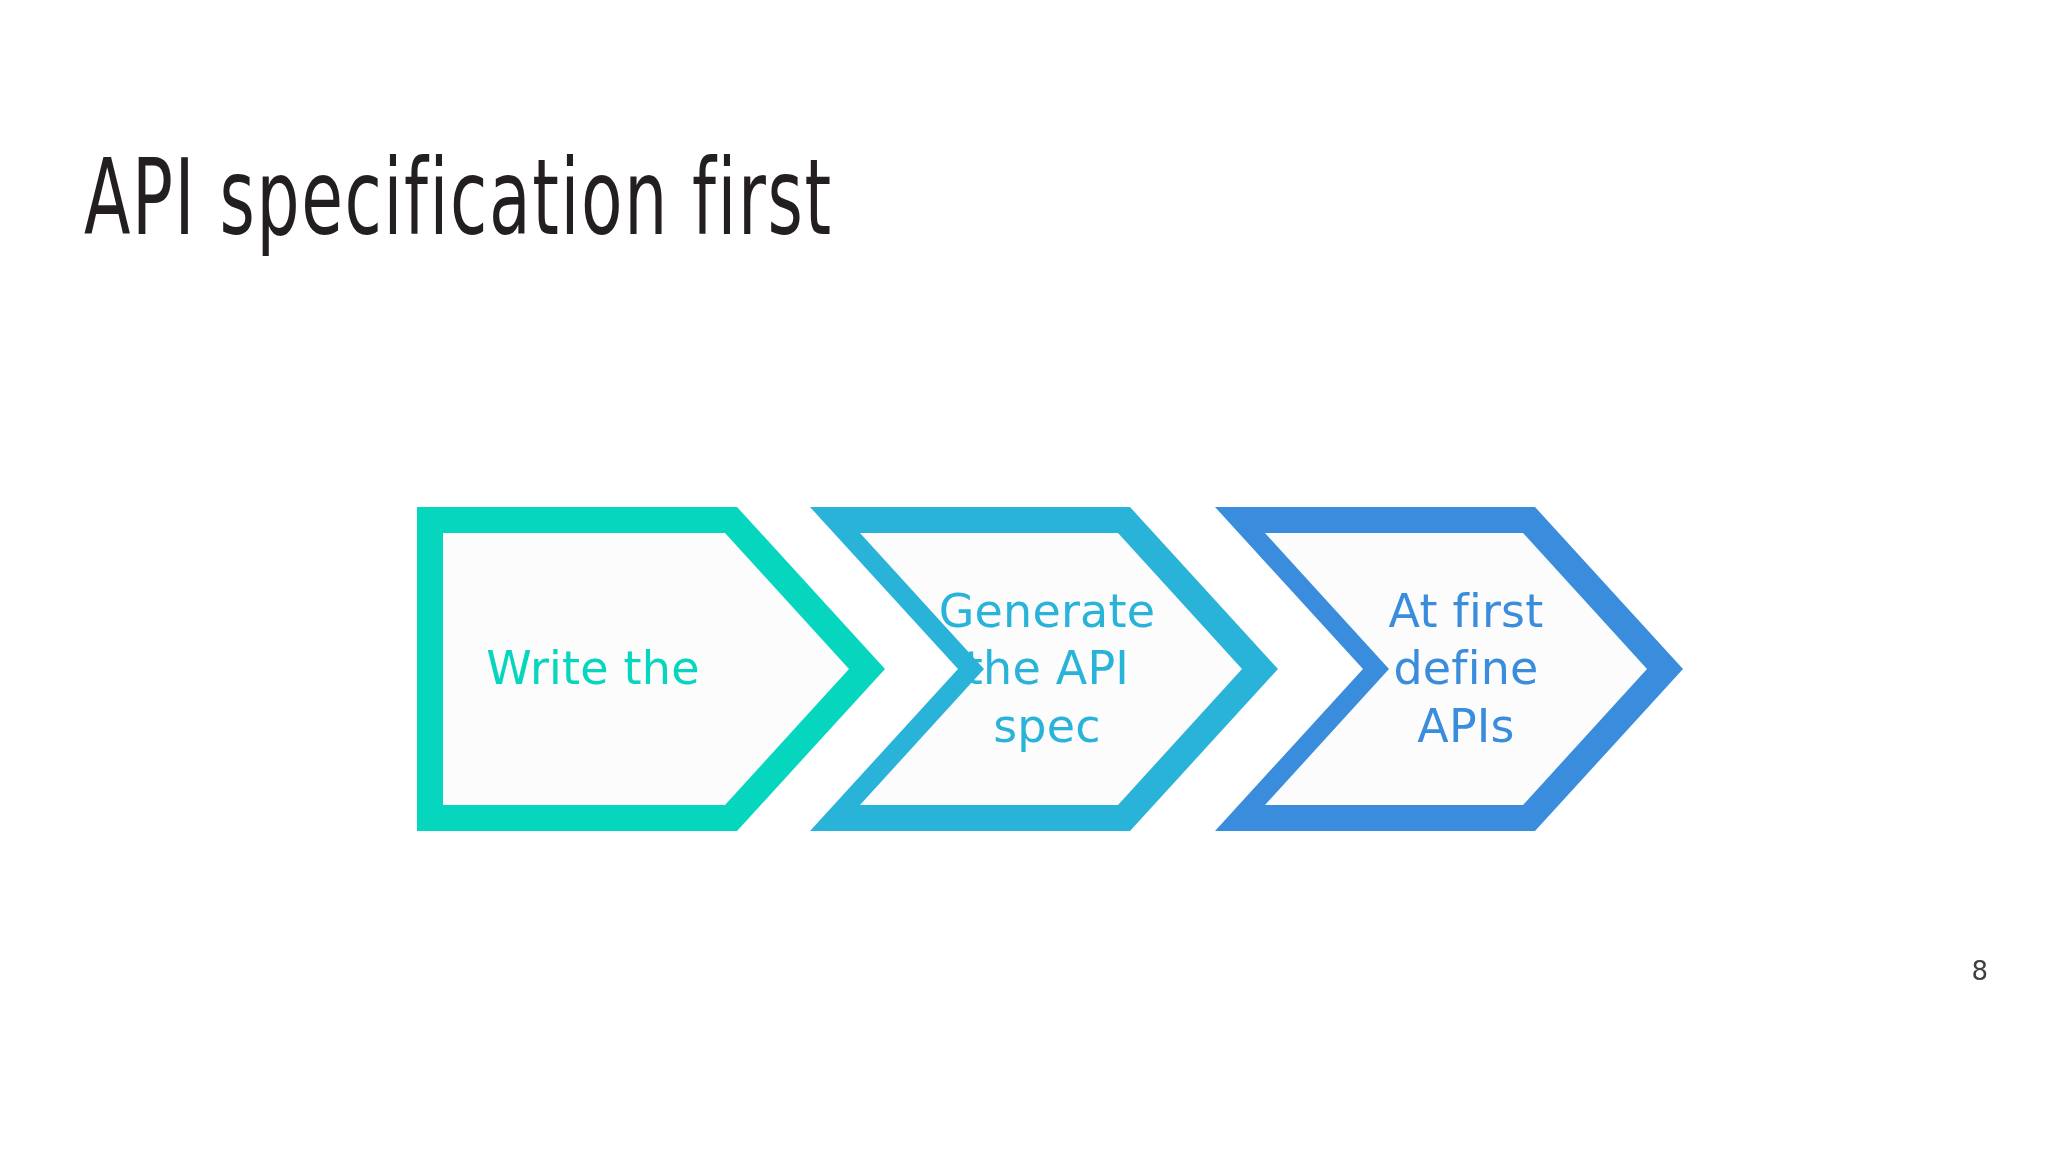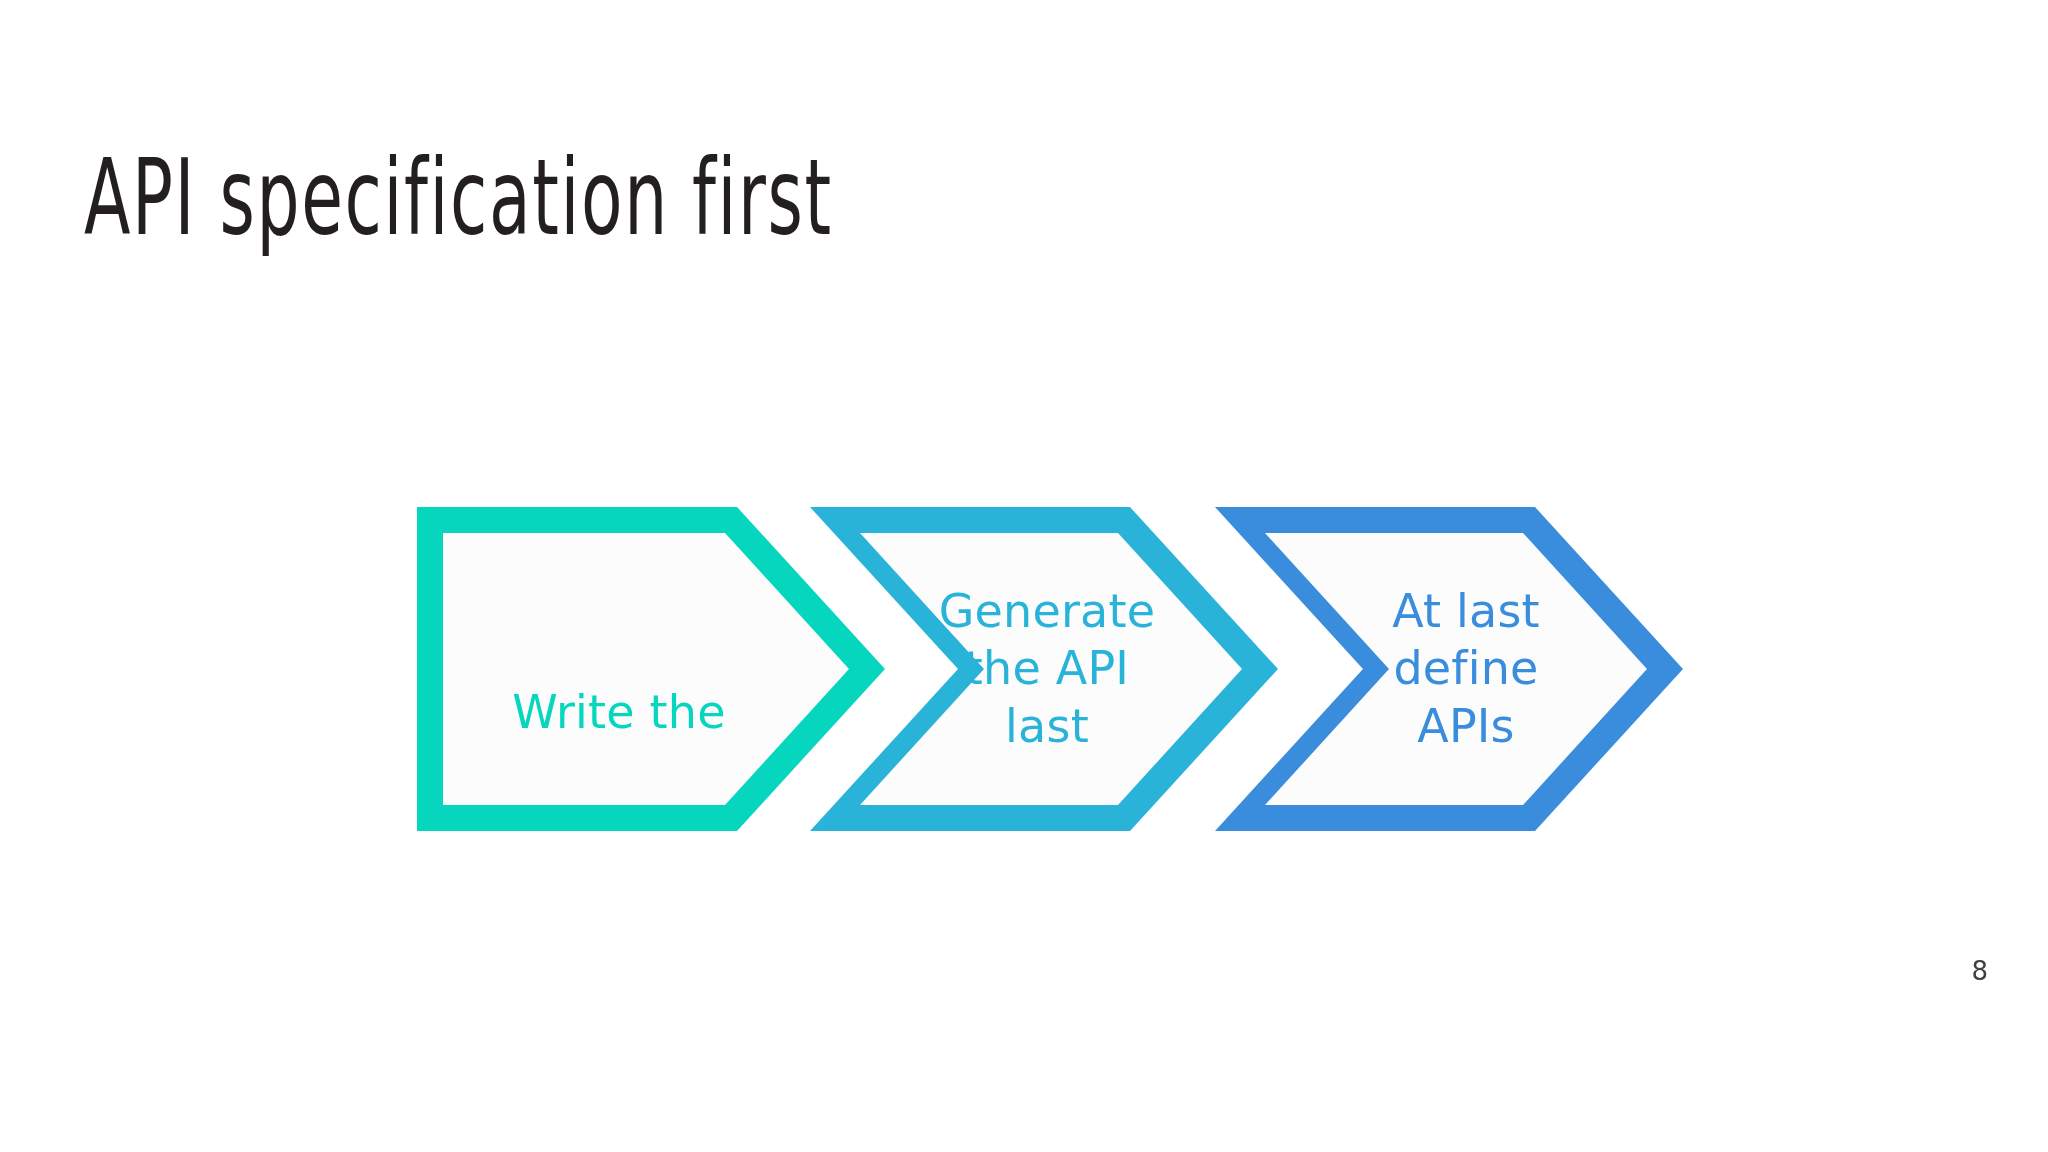--- a/index.html
+++ b/index.html
@@ -76,21 +76,21 @@
     line-height: 1.24;
     font-weight: 400;
     letter-spacing: 0.2px;
     pointer-events: none;
   }
 
   #chevron-1 { left: 417px; }
   #chevron-2 { left: 810px; }
   #chevron-3 { left: 1215px; }
 
-  #chevron-1 .chevron-label { left: 52px;  width: 300px; margin-top: 44px; }
+  #chevron-1 .chevron-label { left: 26px;  width: 300px; }
   #chevron-2 .chevron-label { left: 96px; width: 282px; }
   #chevron-3 .chevron-label { left: 110px; width: 282px; }
 
   
   .page-number {
     position: absolute;
     right: 60px;
     bottom: 38px;
     font-family: "DejaVu Sans", "Liberation Sans", sans-serif;
     font-size: 26px;
@@ -121,33 +121,33 @@
 
     <div class="chevron" id="chevron-2">
       <svg class="chevron-svg" viewBox="0 0 468 324" preserveAspectRatio="none">
         <path d="M0 0 L320 0 L468 162 L320 324 L0 324 L148 162 Z" fill="#29b3d9"></path>
         <path d="M50 26 L308 26 L432 162 L308 298 L50 298 L174 162 Z" fill="#fcfcfc"></path>
       </svg>
       <div class="chevron-label" style="color:#29b3d9">
         <span>
           <span>Generate</span><br>
           <span>the API</span><br>
-          <span>last</span>
+          <span>spec</span>
         </span>
       </div>
     </div>
 
     <div class="chevron" id="chevron-3">
       <svg class="chevron-svg" viewBox="0 0 468 324" preserveAspectRatio="none">
         <path d="M0 0 L320 0 L468 162 L320 324 L0 324 L148 162 Z" fill="#3a8ddc"></path>
         <path d="M50 26 L308 26 L432 162 L308 298 L50 298 L174 162 Z" fill="#fcfcfc"></path>
       </svg>
       <div class="chevron-label" style="color:#3a8ddc">
         <span>
-          <span>At last</span><br>
+          <span>At first</span><br>
           <span>define</span><br>
           <span>APIs</span>
         </span>
       </div>
     </div>
 
   </div>
 
   <div class="page-number">8</div>
 

